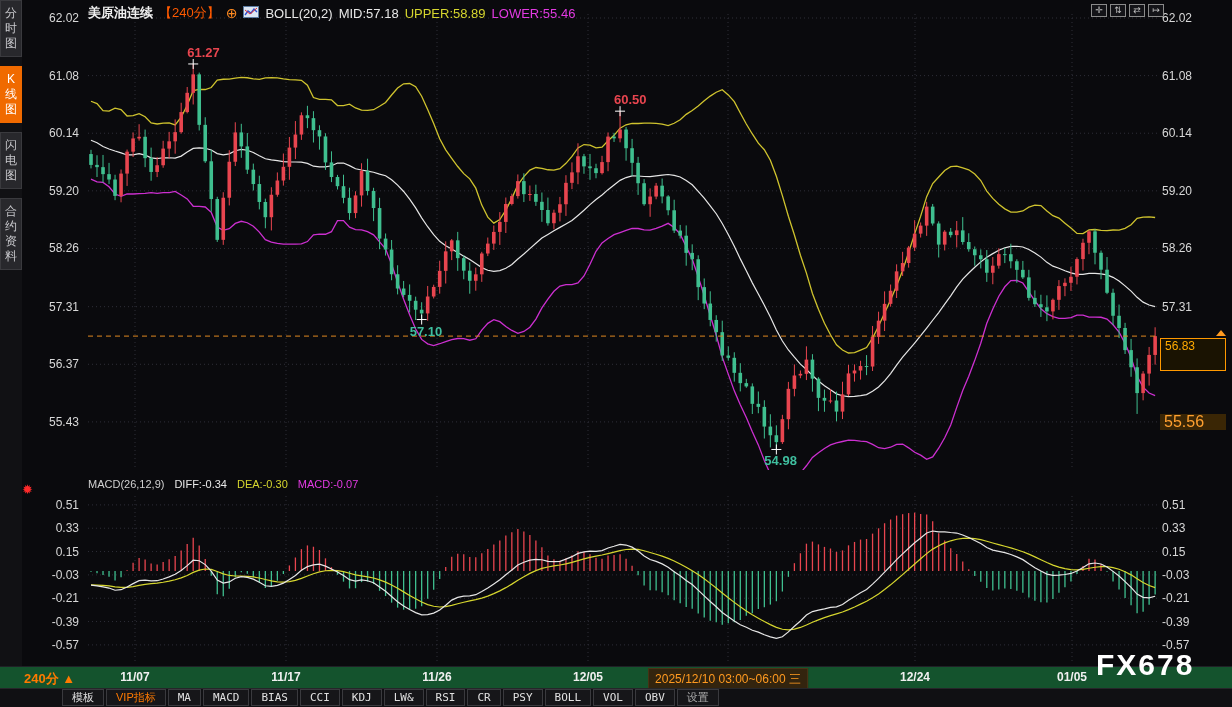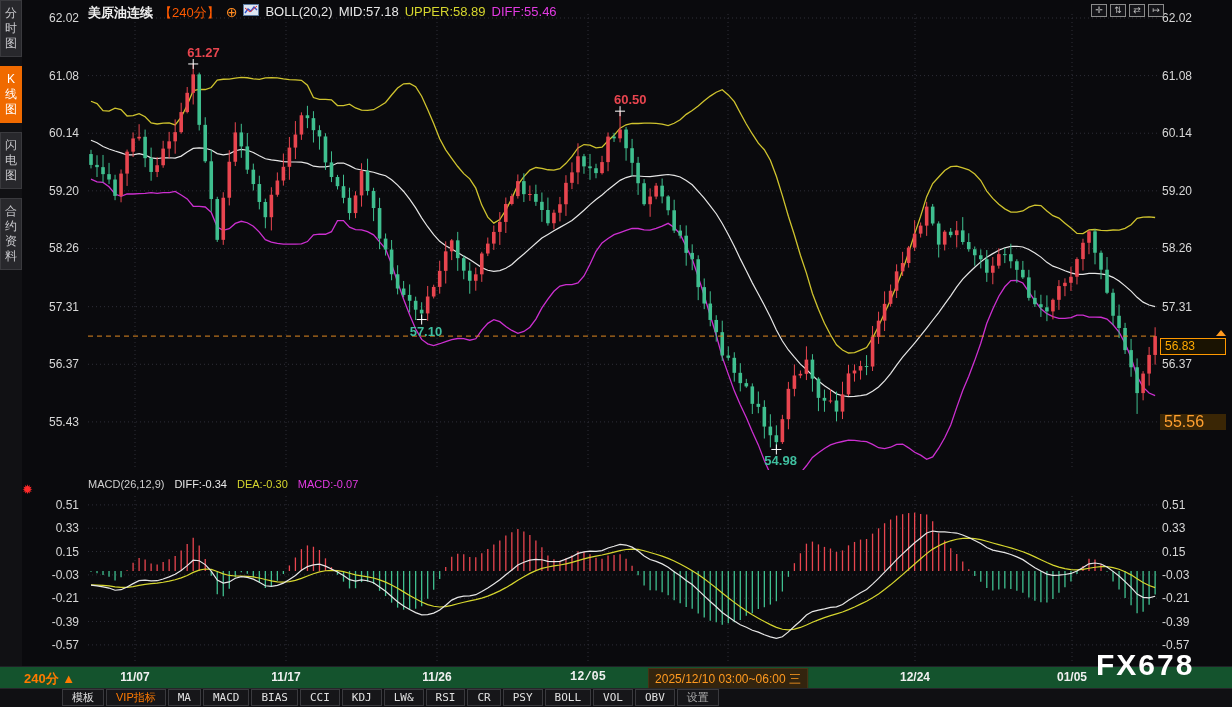--- a/index.html
+++ b/index.html
@@ -9,21 +9,21 @@
 
   
   #sidebar { position:absolute; left:0; top:0; width:22px; height:689px; background:#111114; z-index:5; }
   .side-tab { width:22px; margin:0 0 9px 0; padding:5px 0; background:#28282c; border:1px solid #3a3a3e;
               color:#c8c8cc; font-size:12px; text-align:center; line-height:15px; cursor:pointer; }
   .side-tab.active { background:#f06a00; border-color:#f06a00; color:#fff; }
   .side-tab span { display:block; }
 
   
   #title-bar { position:absolute; left:88px; top:4px; height:18px; z-index:6; font-size:13px; color:#e8e8e8;
-               display:flex; gap:6px; white-space:nowrap; }
+               display:flex; align-items:center; gap:6px; white-space:nowrap; }
   .t-sym { font-weight:bold; color:#f0f0f0; }
   .t-period { color:#ff5a00; }
   .t-plus { color:#ff8a20; font-size:14px; }
   .t-mid { color:#e8e8e8; }
   .t-upper { color:#d6d62e; }
   .t-lower { color:#e23ae2; }
 
   #tr-icons { position:absolute; right:68px; top:4px; z-index:6; display:flex; gap:3px; }
   .tr-icon { width:16px; height:13px; border:1px solid #8a8a8a; background:#141418; color:#c0c0c0;
              font-size:9px; line-height:11px; text-align:center; cursor:pointer; }
@@ -50,21 +50,21 @@
   #toolbar { position:absolute; left:0; top:688px; width:1232px; height:19px; background:#101013;
              border-top:1px solid #26262a; display:flex; gap:2px; padding-left:18px; z-index:6; }
   .tb-btn { height:17px; padding:1px 9px; background:#161619; border:1px solid #3a3a3e; color:#e0e0e0;
             font-size:11px; line-height:13px; font-family:"DejaVu Sans Mono", monospace; cursor:pointer; white-space:nowrap; }
   .tb-btn.active { background:#4c1d95; border-color:#f06a00; color:#fff; font-family:"Liberation Sans",sans-serif;margin-top:24px; }
   .tb-btn.vip { color:#ff7a00; font-family:"Liberation Sans",sans-serif; }
   .tb-btn.cn { font-family:"Liberation Sans",sans-serif; }
   .tb-btn.dim { color:#aaa; }
 
   
-  #cur-price-box { position:absolute; left:1160px; width:66px; height:17px; background:#1a1302;
+  #cur-price-box { position:absolute; left:1160px; width:66px; height:33px; background:#1a1302;
                    border:1px solid #ff9900; color:#ffaa00; font-size:12px; line-height:15px; padding-left:4px; z-index:7; }
   #cur-price-arrow { position:absolute; left:1216px; width:0; height:0; border-left:5px solid transparent;
                      border-right:5px solid transparent; border-bottom:6px solid #ff9a20; z-index:7; }
   #low-price-box { position:absolute; left:1160px; width:66px; height:16px; background:#3a2605;
                    color:#ffa030; font-size:16px; line-height:16px; padding-left:4px; z-index:7; }
 
   #watermark { position:absolute; left:1096px; top:648px; font-size:30px; font-weight:bold; letter-spacing:2px;
                color:#ffffff; z-index:8; }
 
   svg#chart-svg { position:absolute; left:0; top:0; z-index:2; }
@@ -705,21 +705,21 @@
     <span>
       <svg width="16" height="12">
           <rect x="0.5" y="0.5" width="15" height="11" fill="#dde6f2" stroke="#5b7aa0"></rect>
           <polyline points="2,9 5,5 8,7 11,3 14,6" fill="none" stroke="#2b4fd0" stroke-width="1.3"></polyline>
           <polyline points="2,4 7,8 14,2" fill="none" stroke="#e03030" stroke-width="1"></polyline>
         </svg>
     </span>
     <span>BOLL(20,2)</span>
     <span class="t-mid">MID:57.18</span>
     <span class="t-upper">UPPER:58.89</span>
-    <span class="t-lower">DIFF:55.46</span>
+    <span class="t-lower">LOWER:55.46</span>
   </div>
 
   <div id="tr-icons">
       <span class="tr-icon">✛</span>
       <span class="tr-icon">⇅</span>
       <span class="tr-icon">⇄</span>
       <span class="tr-icon">↦</span>
     </div>
 
   <div id="macd-icon">✹</div>
@@ -729,21 +729,21 @@
     <span class="m-dea">DEA:-0.30</span>
     <span class="m-macd">MACD:-0.07</span>
   </div>
 
   <div id="xaxis">
     <span id="period-lbl">240分 ▲</span>
     <span id="x-highlight" style="left: 728px;">2025/12/10 03:00~06:00 三</span>
   <span class="x-tick" style="left: 135px;">11/07</span>
       <span class="x-tick" style="left: 286px;">11/17</span>
       <span class="x-tick" style="left: 437px;">11/26</span>
-      <span class="x-tick" style="left: 588px; font-family: Liberation Mono, monospace;">12/05</span>
+      <span class="x-tick" style="left: 588px;">12/05</span>
       <span class="x-tick" style="left: 915px;">12/24</span>
       <span class="x-tick" style="left: 1072px;">01/05</span>
     </div>
 
   <div id="toolbar">
       <div class="tb-btn active cn">指标</div>
       <div class="tb-btn cn">模板</div>
       <div class="tb-btn vip">VIP指标</div>
       <div class="tb-btn">MA</div>
       <div class="tb-btn">MACD</div>

